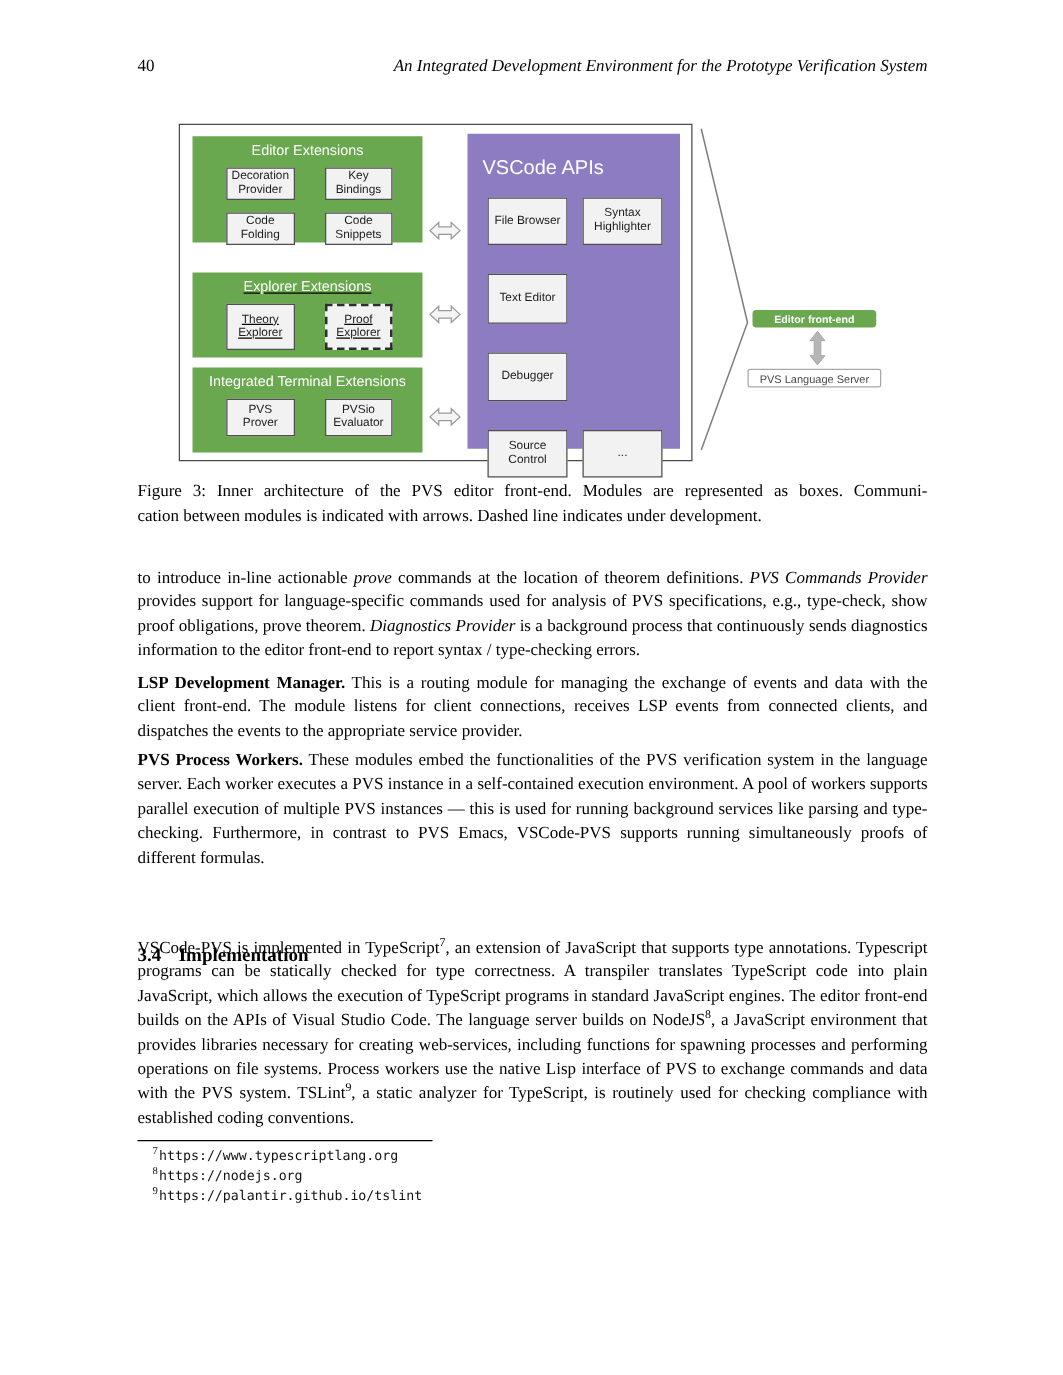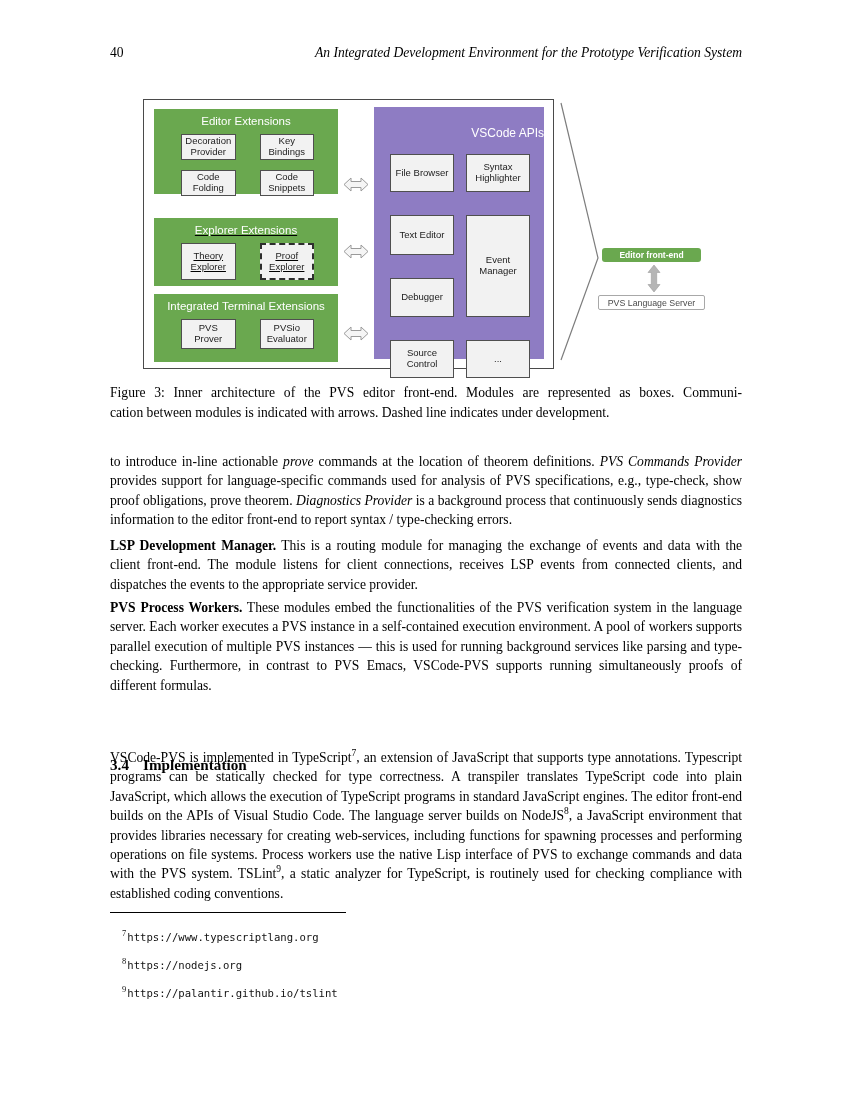--- a/index.html
+++ b/index.html
@@ -22,21 +22,21 @@
   .g3 { top:194px; height:68px; }
   .fig-group-title { color:#ffffff; font-size:11.5px; text-align:center; padding-top:6px; }
   .fig-grid { display:grid; grid-template-columns:1fr 1fr; gap:10px 24px; padding:7px 24px 0 27px; }
   .mod-box { background:#f2f2f2; border:1px solid #4f4f4f; display:flex; align-items:center;
              justify-content:center; text-align:center; font-size:9.5px; line-height:1.15;
              color:#1c1c1c; padding:1px 2px; box-sizing:border-box; }
   .h25 { min-height:25px; } .h37 { min-height:37px; } .h30 { min-height:30px; }
   .dashed { border:2px dashed #2e2e2e; }
 
   .vscode-box { position:absolute; left:230px; top:7px; width:170px; height:252px; box-sizing:border-box; }
-  .vscode-title { color:#ffffff; font-size:12px; text-align:right; padding-top:19px; }
+  .vscode-title { color:#ffffff; font-size:16px; text-align:left; padding-top:19px;padding-left:12px; }
   .vscode-grid { display:grid; grid-template-columns:1fr 1fr;
                  grid-template-rows:38px 40px 39px 38px; gap:23px 12px; margin:14px 14px 0 16px; }
   .vc0 { grid-column:1; grid-row:1; } .vc1 { grid-column:2; grid-row:1; }
   .vc2 { grid-column:1; grid-row:2; } .vc3 { grid-column:2; grid-row:2 / span 2; }
   .vc4 { grid-column:1; grid-row:3; } .vc5 { grid-column:1; grid-row:4; }
   .vc6 { grid-column:2; grid-row:4; }
 
   .harrow { position:absolute; left:199px; width:26px; height:17px; }
   .a1 { top:76px; } .a2 { top:143px; } .a3 { top:225px; }
   .brace { position:absolute; left:411px; top:0; width:52px; height:270px; }
@@ -59,21 +59,21 @@
   .lead { font-weight:bold; }
   .it { font-style:italic; }
   .para sup, .fn sup { font-size:9.5px; line-height:0; }
   .sec-heading { position:absolute; left:110px; top:716px; font-size:15.2px; font-weight:bold;margin-top:40px; }
   .sec-num { margin-right:14px; }
 
   
   .fn-rule { position:absolute; left:110px; top:912px; width:236px; height:0;
              border-top:1px solid #000; }
   .footnotes { position:absolute; left:110px; top:917px; width:632px; }
-  .fn { margin-left:12px; line-height:16px; font-size:11px; color:#111;margin-top:12px; }
+  .fn { margin-left:12px; line-height:16px; font-size:11px; color:#111; }
   .fn .url { font-family:"DejaVu Sans Mono", monospace; font-size:10.6px; }
   .fn sup { font-family:"Liberation Serif", serif; font-size:8.5px; margin-right:1px; }
 </style>
 </head>
 <body>
 
 <div class="page">
 
   <div class="header">
     <span>40</span>
@@ -118,21 +118,20 @@
       <svg class="harrow a3" viewBox="0 0 26 17">
         <path d="M1 8.5 L8 2 L8 5.5 L18 5.5 L18 2 L25 8.5 L18 15 L18 11.5 L8 11.5 L8 15 Z" fill="#f5f5f5" stroke="#9a9a9a" stroke-width="1"></path>
       </svg>
 
       <div class="vscode-box" style="background-color: rgb(142, 124, 195);">
         <div class="vscode-title">VSCode APIs</div>
         <div class="vscode-grid">
           <div class="mod-box vc0">File Browser</div>
           <div class="mod-box vc1">Syntax Highlighter</div>
           <div class="mod-box vc2">Text Editor</div>
-          <div class="mod-box vc3">Event Manager</div>
           <div class="mod-box vc4">Debugger</div>
           <div class="mod-box vc5">Source Control</div>
           <div class="mod-box vc6">...</div>
         </div>
       </div>
     </div>
 
     <svg class="brace" viewBox="0 0 52 270">
       <polyline points="7,4 44,159 7,261" fill="none" stroke="#7d7d7d" stroke-width="1.2"></polyline>
     </svg>

